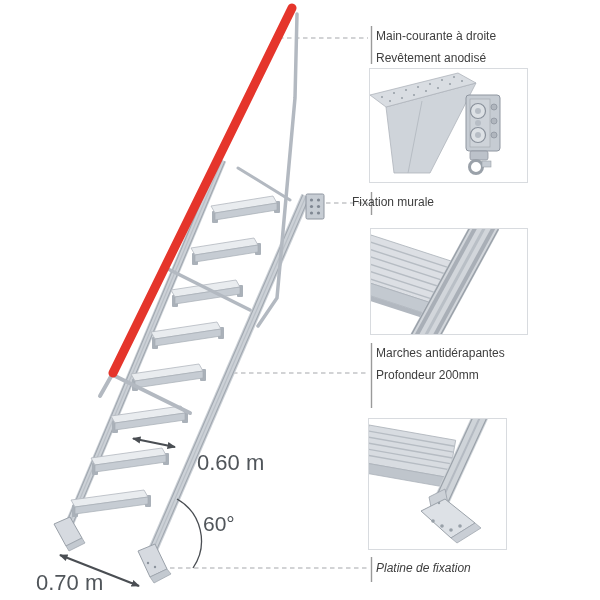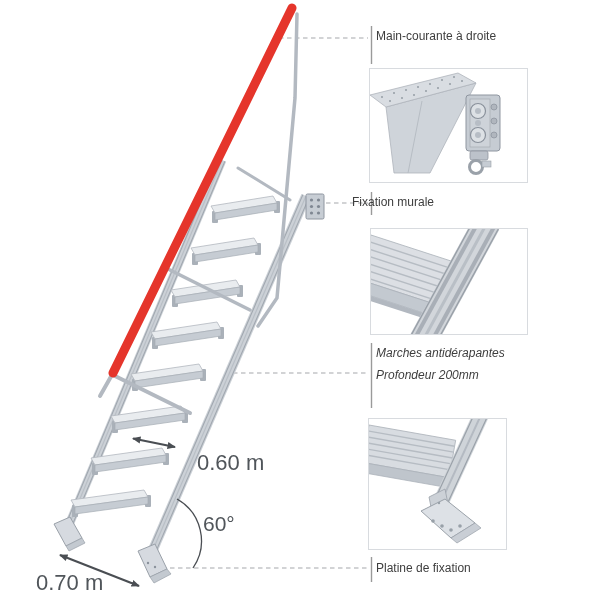--- a/index.html
+++ b/index.html
@@ -245,28 +245,29 @@
       <circle cx="64" cy="102" r="1.8" fill="#98a0a8"></circle>
         <circle cx="73" cy="107" r="1.8" fill="#98a0a8"></circle>
       <circle cx="82" cy="111" r="1.8" fill="#98a0a8"></circle>
         <circle cx="91" cy="107" r="1.8" fill="#98a0a8"></circle>
       <circle cx="70" cy="84" r="1.2" fill="#98a0a8"></circle>
     </svg>
   </div>
 
   <div class="callout" style="left:376px;top:25px;">
     <div>Main-courante à droite</div>
+    <div>Revêtement anodisé</div>
   </div>
 
   <div class="callout" style="left:352px;top:191px;">
     <div>Fixation murale</div>
   </div>
 
-  <div class="callout" style="left:376px;top:342px;font-style:italic;">
+  <div class="callout" style="left:376px;top:342px;">
     <div>Marches antidérapantes</div>
     <div>Profondeur 200mm</div>
   </div>
 
-  <div class="callout" style="left:376px;top:557px;">
+  <div class="callout" style="left:376px;top:557px;font-style:italic;">
     <div>Platine de fixation</div>
   </div>
 
 </div>
 
 </body></html>

